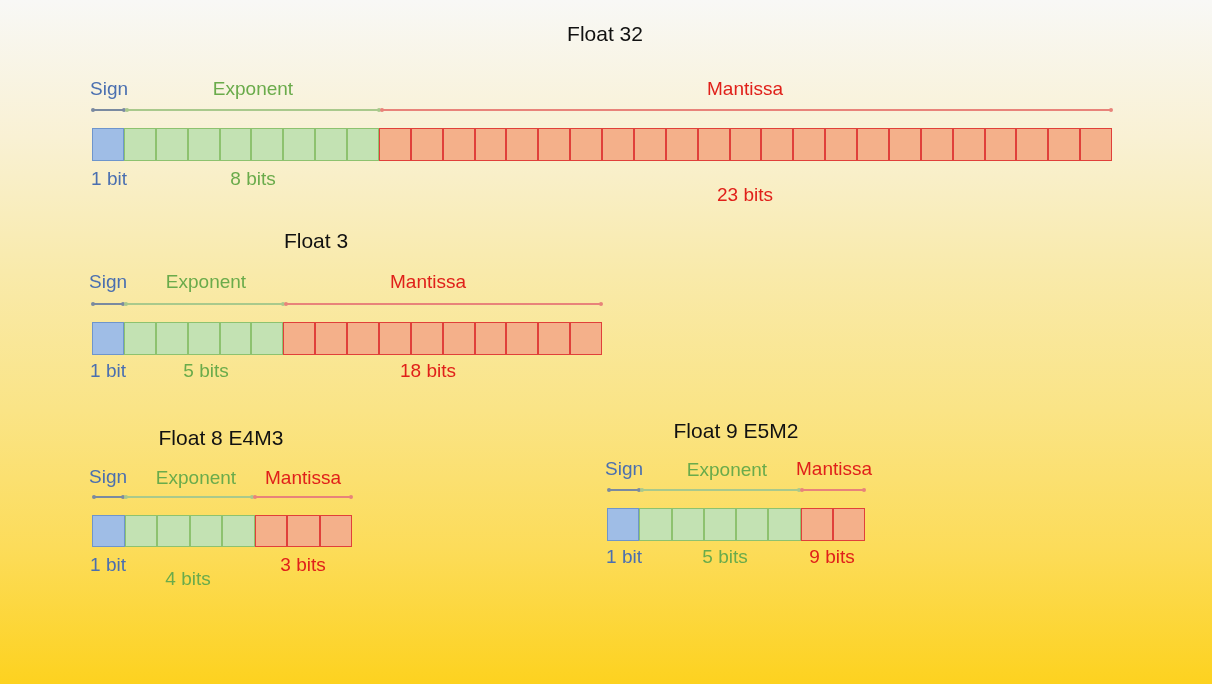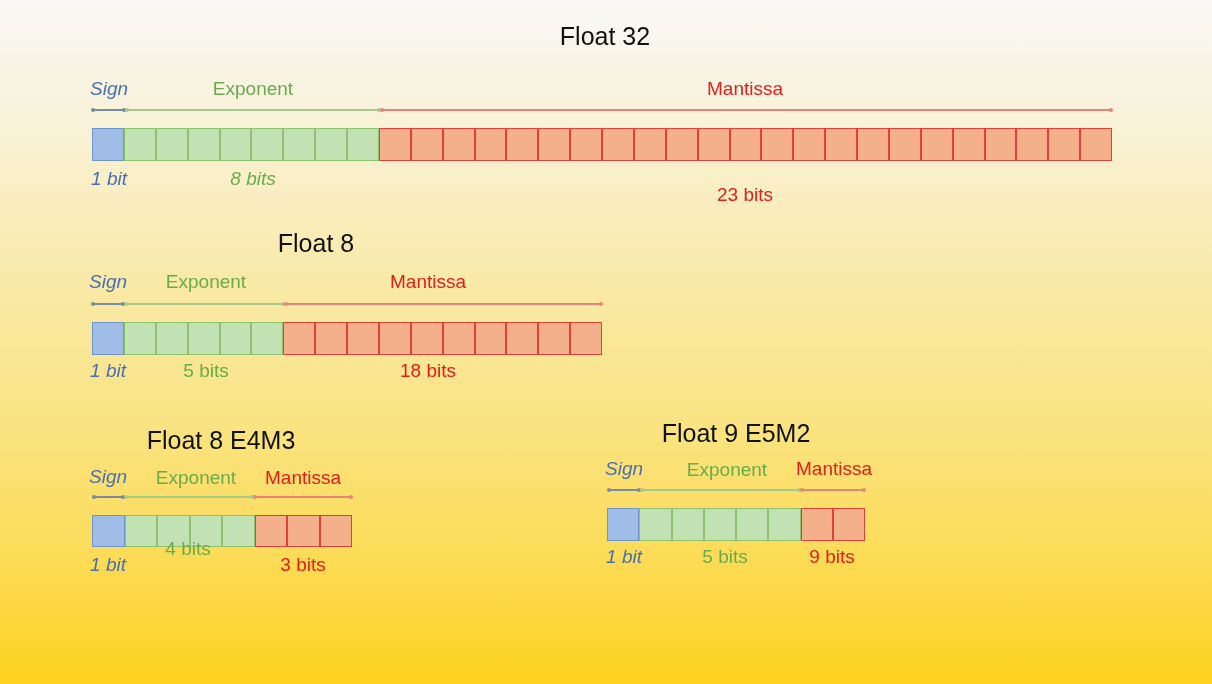--- a/index.html
+++ b/index.html
@@ -2,23 +2,23 @@
 <html><head>
   <meta charset="utf-8">
   <style>
     html, body { margin: 0; padding: 0; }
     body {
       width: 1212px; height: 684px; position: relative; overflow: hidden;
       background: linear-gradient(to bottom, #f8f8f6 0%, #f9f1d4 20%, #f9eaaa 40%, #fae486 60%, #fcdc5a 80%, #fdd21f 100%);
       font-family: "Liberation Sans", "DejaVu Sans", sans-serif;
     }
     .abs { position: absolute; }
-    .title { color: #111; font-size: 25px; white-space: nowrap; transform: translateX(-50%); }
+    .title { color: #111; font-size: 21px; white-space: nowrap; transform: translateX(-50%); }
     .lbl { font-size: 19px; white-space: nowrap; transform: translateX(-50%); }
-    .sign { color: #4a6fb0; font-style: italic; }
+    .sign { color: #4a6fb0; }
     .exp { color: #6aab4b; }
     .man { color: #e0201a; }
     .line { height: 1.5px; }
     .line.sign { background: #7a8aa0; }
     .line.exp { background: #a9c98c; }
     .line.man { background: #e8837a; }
     .dot { position: absolute; top: -1.5px; width: 4px; height: 4px; border-radius: 2px; }
     .row { display: flex; height: 33px; }
     .cell { box-sizing: border-box; height: 100%; }
     .cell.sign { background: #9fbde6; border: 1px solid #6e95cc; }
@@ -73,26 +73,26 @@
       <div class="cell man" style="flex: 1 1 0px;"></div>
       <div class="cell man" style="flex: 1 1 0px;"></div>
       <div class="cell man" style="flex: 1 1 0px;"></div>
       <div class="cell man" style="flex: 1 1 0px;"></div>
       <div class="cell man" style="flex: 1 1 0px;"></div>
       <div class="cell man" style="flex: 1 1 0px;"></div>
       <div class="cell man" style="flex: 1 1 0px;"></div>
       <div class="cell man" style="flex: 1 1 0px;"></div>
     </div>
   <div class="abs lbl sign" style="left:109px; top:168px;">1 bit</div>
-  <div class="abs lbl exp" style="left:253px; top:168px;font-style:italic;">8 bits</div>
+  <div class="abs lbl exp" style="left:253px; top:168px;">8 bits</div>
   <div class="abs lbl man" style="left:745px; top:184px;">23 bits</div>
 </div>
 
 <div>
-  <div class="abs title" style="left:316px; top:229px;">Float 8</div>
+  <div class="abs title" style="left:316px; top:229px;">Float 3</div>
   <div class="abs lbl sign" style="left:108px; top:271px;">Sign</div>
   <div class="abs lbl exp" style="left:206px; top:271px;">Exponent</div>
   <div class="abs lbl man" style="left:428px; top:271px;">Mantissa</div>
   <div class="abs line sign" style="left:92px; top:303px; width:32px;">
       <span class="dot" style="left:-1px;background:rgb(122, 138, 160);"></span>
       <span class="dot" style="right:-1px;background:rgb(122, 138, 160);"></span>
     </div>
   <div class="abs line exp" style="left:125px; top:303px; width:159px;">
       <span class="dot" style="left:-1px;background:rgb(169, 201, 140);"></span>
       <span class="dot" style="right:-1px;background:rgb(169, 201, 140);"></span>
@@ -145,21 +145,21 @@
       <div class="cell sign" style="flex: 1 1 0px;"></div>
       <div class="cell exp" style="flex: 1 1 0px;"></div>
       <div class="cell exp" style="flex: 1 1 0px;"></div>
       <div class="cell exp" style="flex: 1 1 0px;"></div>
       <div class="cell exp" style="flex: 1 1 0px;"></div>
       <div class="cell man" style="flex: 1 1 0px;"></div>
       <div class="cell man" style="flex: 1 1 0px;"></div>
       <div class="cell man" style="flex: 1 1 0px;"></div>
     </div>
   <div class="abs lbl sign" style="left:108px; top:554px;">1 bit</div>
-  <div class="abs lbl exp" style="left:188px; top:538px;">4 bits</div>
+  <div class="abs lbl exp" style="left:188px; top:568px;">4 bits</div>
   <div class="abs lbl man" style="left:303px; top:554px;">3 bits</div>
 </div>
 
 <div>
   <div class="abs title" style="left:736px; top:419px;">Float 9 E5M2</div>
   <div class="abs lbl sign" style="left:624px; top:458px;">Sign</div>
   <div class="abs lbl exp" style="left:727px; top:459px;">Exponent</div>
   <div class="abs lbl man" style="left:834px; top:458px;">Mantissa</div>
   <div class="abs line sign" style="left:608px; top:489px; width:32px;">
       <span class="dot" style="left:-1px;background:rgb(122, 138, 160);"></span>

